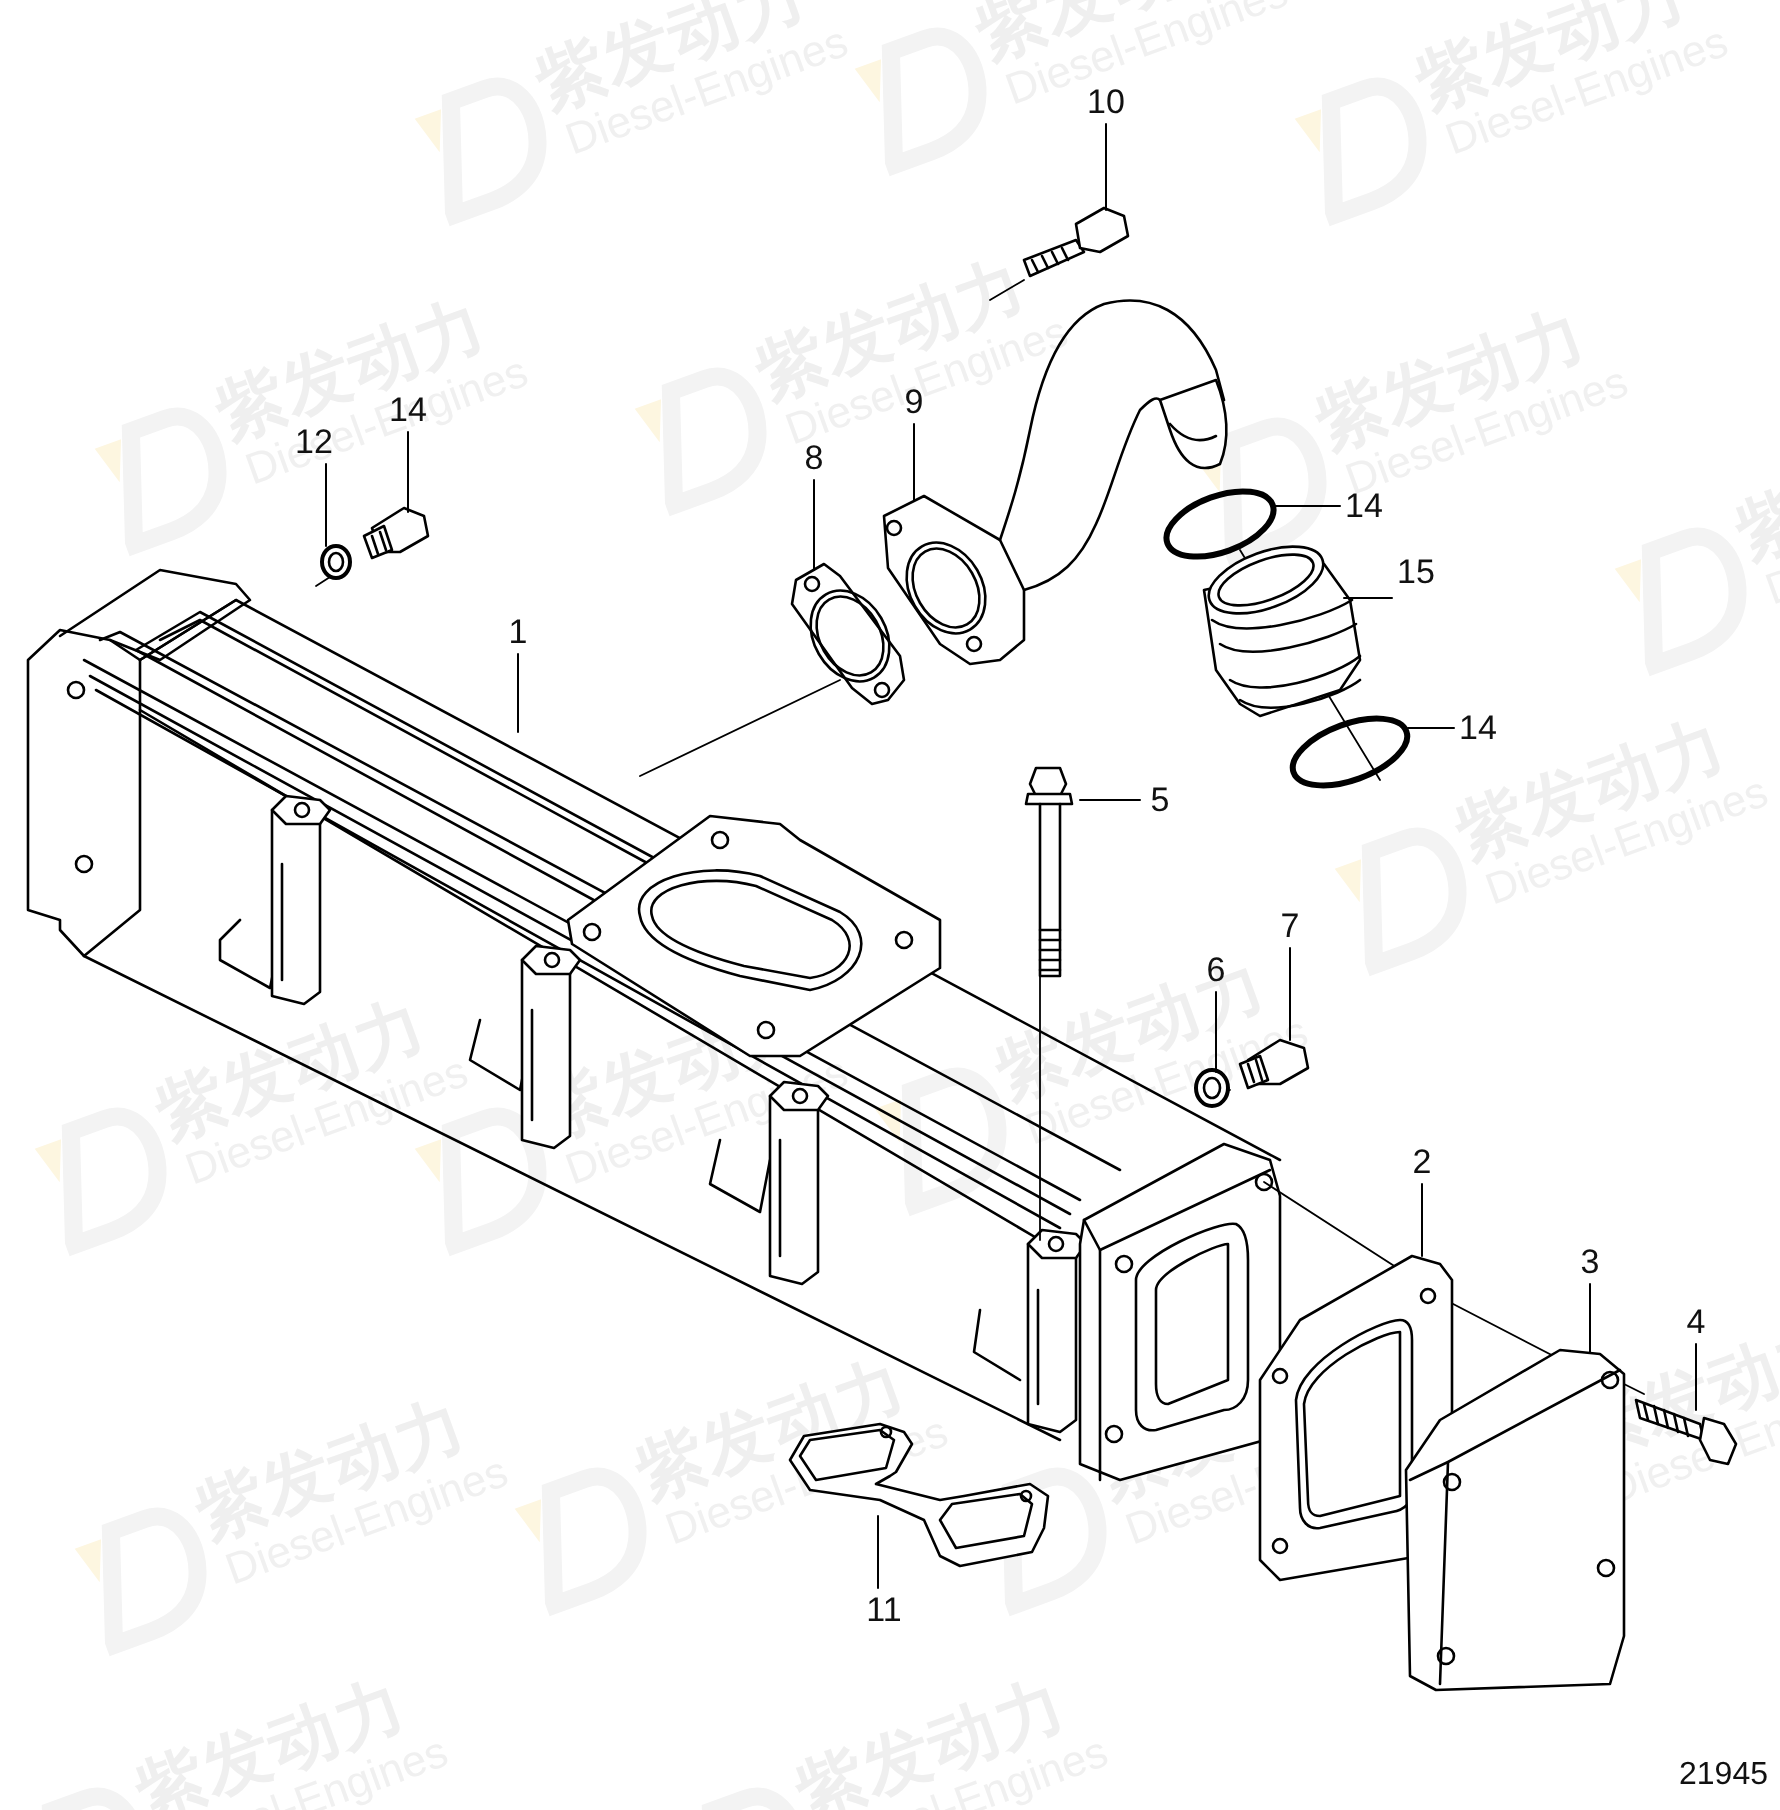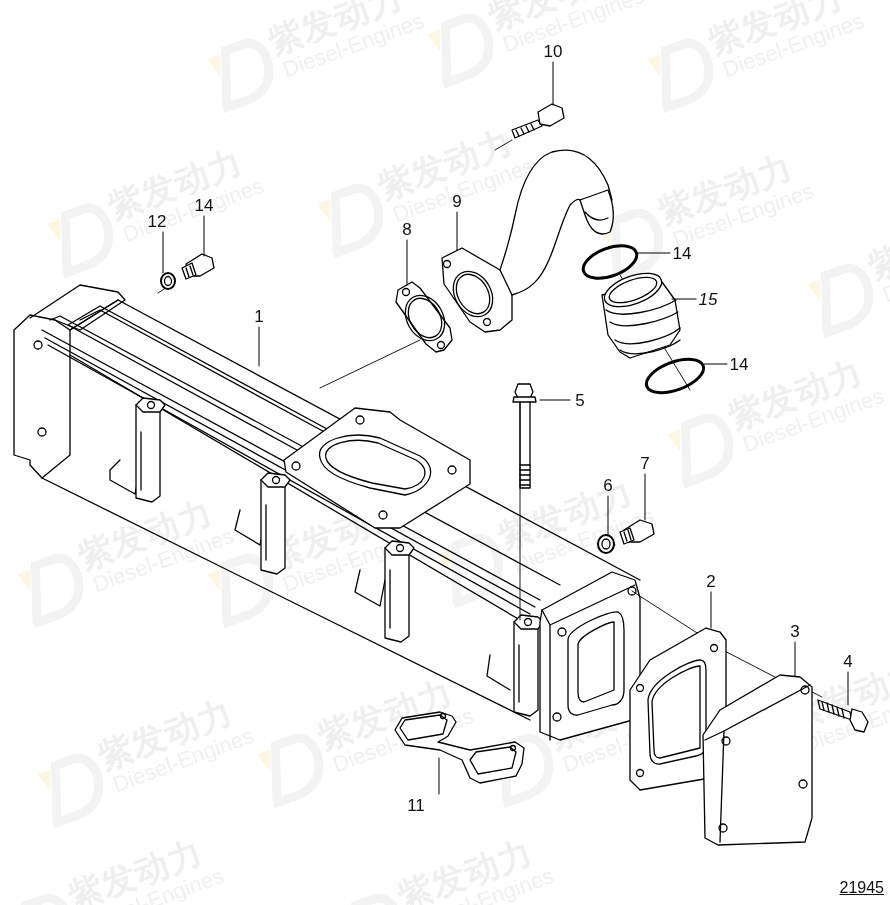--- a/index.html
+++ b/index.html
@@ -4,21 +4,21 @@
 <style>
   html, body { margin: 0; padding: 0; background: #ffffff; }
   body { width: 890px; height: 905px; position: relative; overflow: hidden;
          font-family: "Liberation Sans", sans-serif; }
   #canvas { position: absolute; left: 0; top: 0; width: 890px; height: 905px; }
   .wm { position: absolute; pointer-events: none; transform: rotate(-20deg); transform-origin: left top; }
   .wm-logo { position: absolute; left: 0; top: 6px; width: 64px; height: 70px; }
   .wm-cn { position: absolute; left: 66px; top: 0; font-size: 34px; font-weight: bold; color: #efefef; white-space: nowrap; letter-spacing: 1px; }
   .wm-en { position: absolute; left: 70px; top: 40px; font-size: 22px; color: #f0f0f0; white-space: nowrap; }
   .callout { position: absolute; font-size: 17px; color: #111; line-height: 1; transform: translate(-50%, -50%); white-space: nowrap; }
-  .fig-no { position: absolute; right: 6px; bottom: 8px; font-size: 16px; color: #111; text-decoration: underline; }
+  .fig-no { position: absolute; right: 6px; bottom: 8px; font-size: 16px; color: #111; }
 </style>
 </head>
 <body>
 
 <div id="wm-layer">
     <div class="wm" style="left: 200px; top: 45px;">
       <svg class="wm-logo" viewBox="0 0 64 70">
         <path d="M4 62 L22 8 L40 8 C58 8 62 30 54 46 C48 58 36 62 24 62 Z" fill="none" stroke="#f3f3f3" stroke-width="9"></path>
         <path d="M2 10 L16 10 L8 30 Z" fill="#fdf6e0"></path>
       </svg>
@@ -363,21 +363,21 @@
     <div class="callout" style="left: 259px; top: 316px;">1</div>
     <div class="callout" style="left: 711px; top: 581px;">2</div>
     <div class="callout" style="left: 795px; top: 631px;">3</div>
     <div class="callout" style="left: 848px; top: 661px;">4</div>
     <div class="callout" style="left: 580px; top: 400px;">5</div>
     <div class="callout" style="left: 608px; top: 485px;">6</div>
     <div class="callout" style="left: 645px; top: 463px;">7</div>
     <div class="callout" style="left: 407px; top: 229px;">8</div>
     <div class="callout" style="left: 457px; top: 201px;">9</div>
     <div class="callout" style="left: 553px; top: 51px; text-align: center;">10</div>
-    <div class="callout" style="left: 416px; top: 805px;">11</div>
+    <div class="callout" style="left: 442px; top: 805px;">11</div>
     <div class="callout" style="left: 157px; top: 221px;">12</div>
     <div class="callout" style="left: 204px; top: 205px;">14</div>
     <div class="callout" style="left: 682px; top: 253px;">14</div>
-    <div class="callout" style="left: 708px; top: 299px; font-style: italic;">15</div>
+    <div class="callout" style="left: 708px; top: 286px;">15</div>
     <div class="callout" style="left: 739px; top: 364px;">14</div>
   </div>
 
 <div class="fig-no">21945</div>
 
 </body></html>

